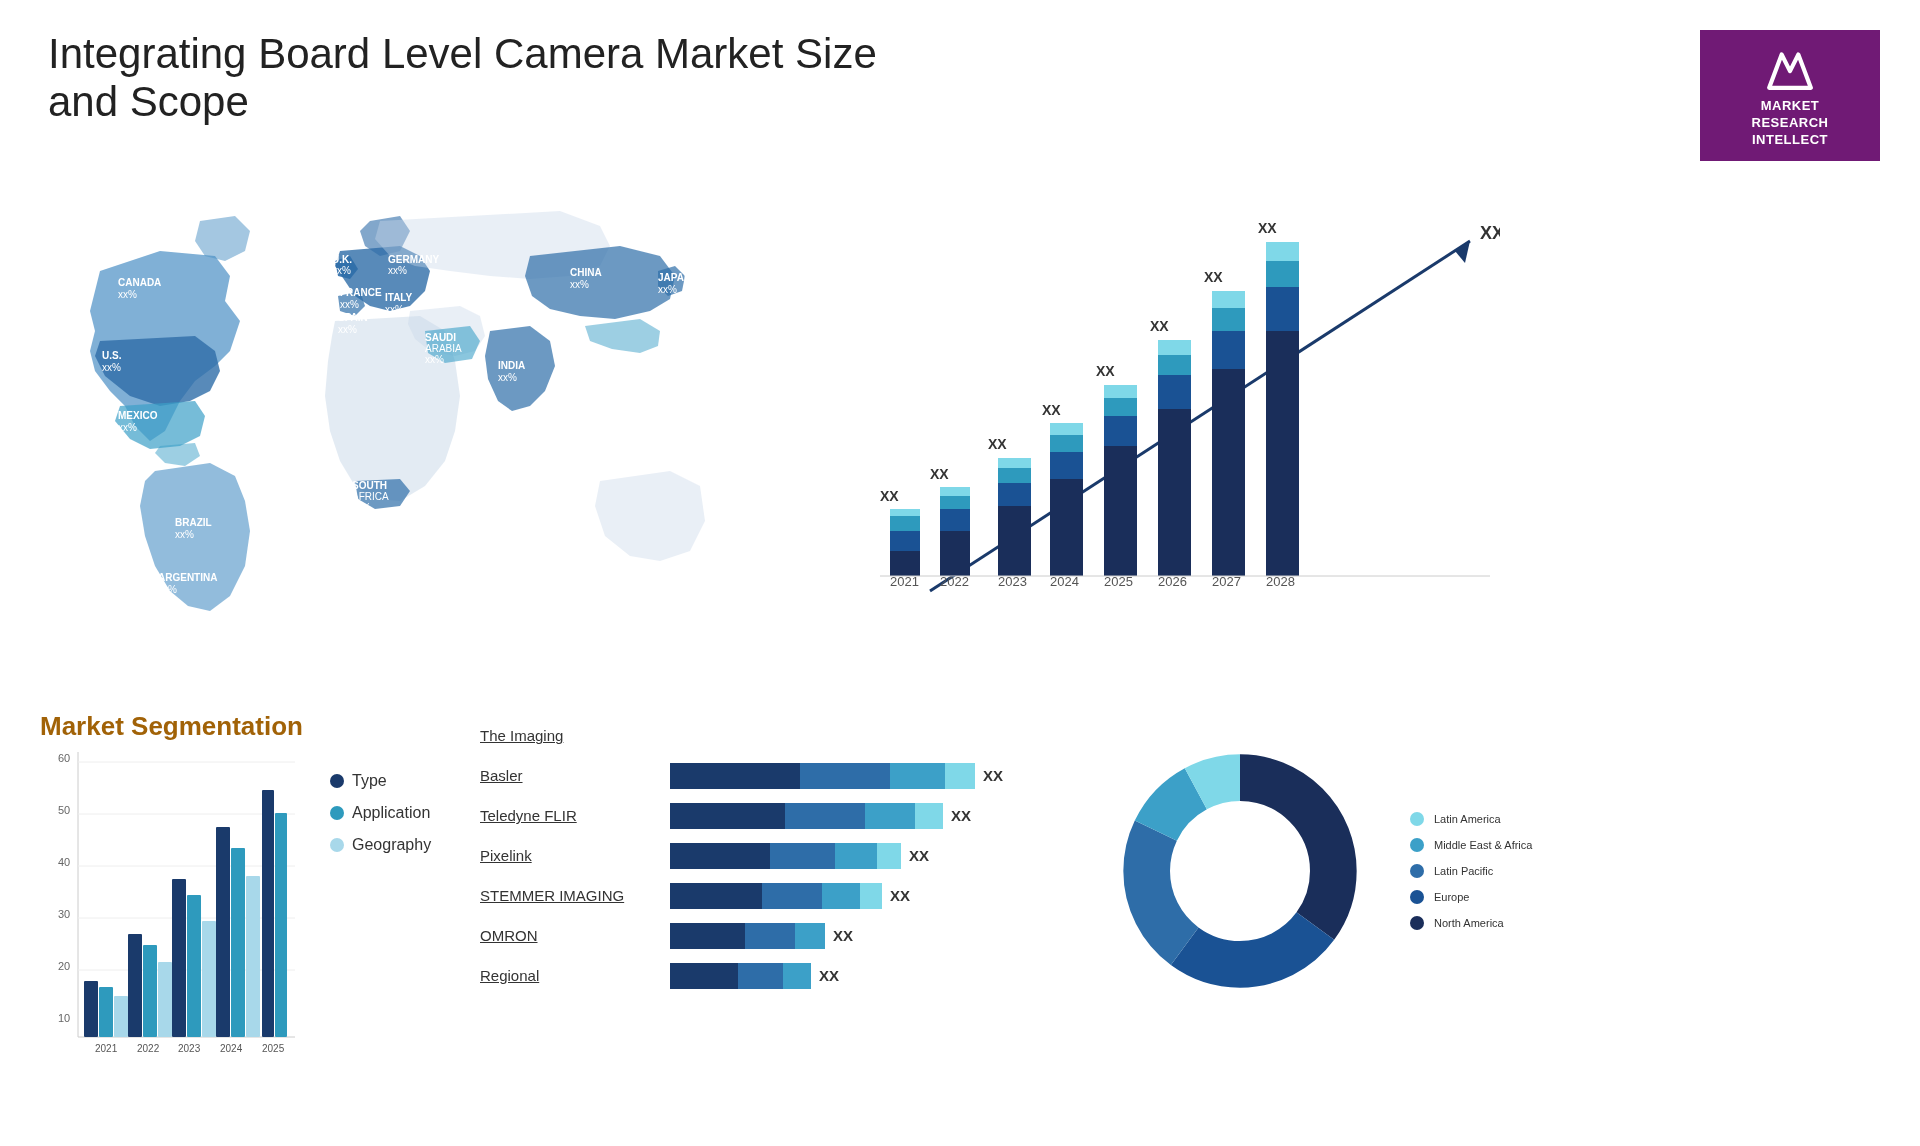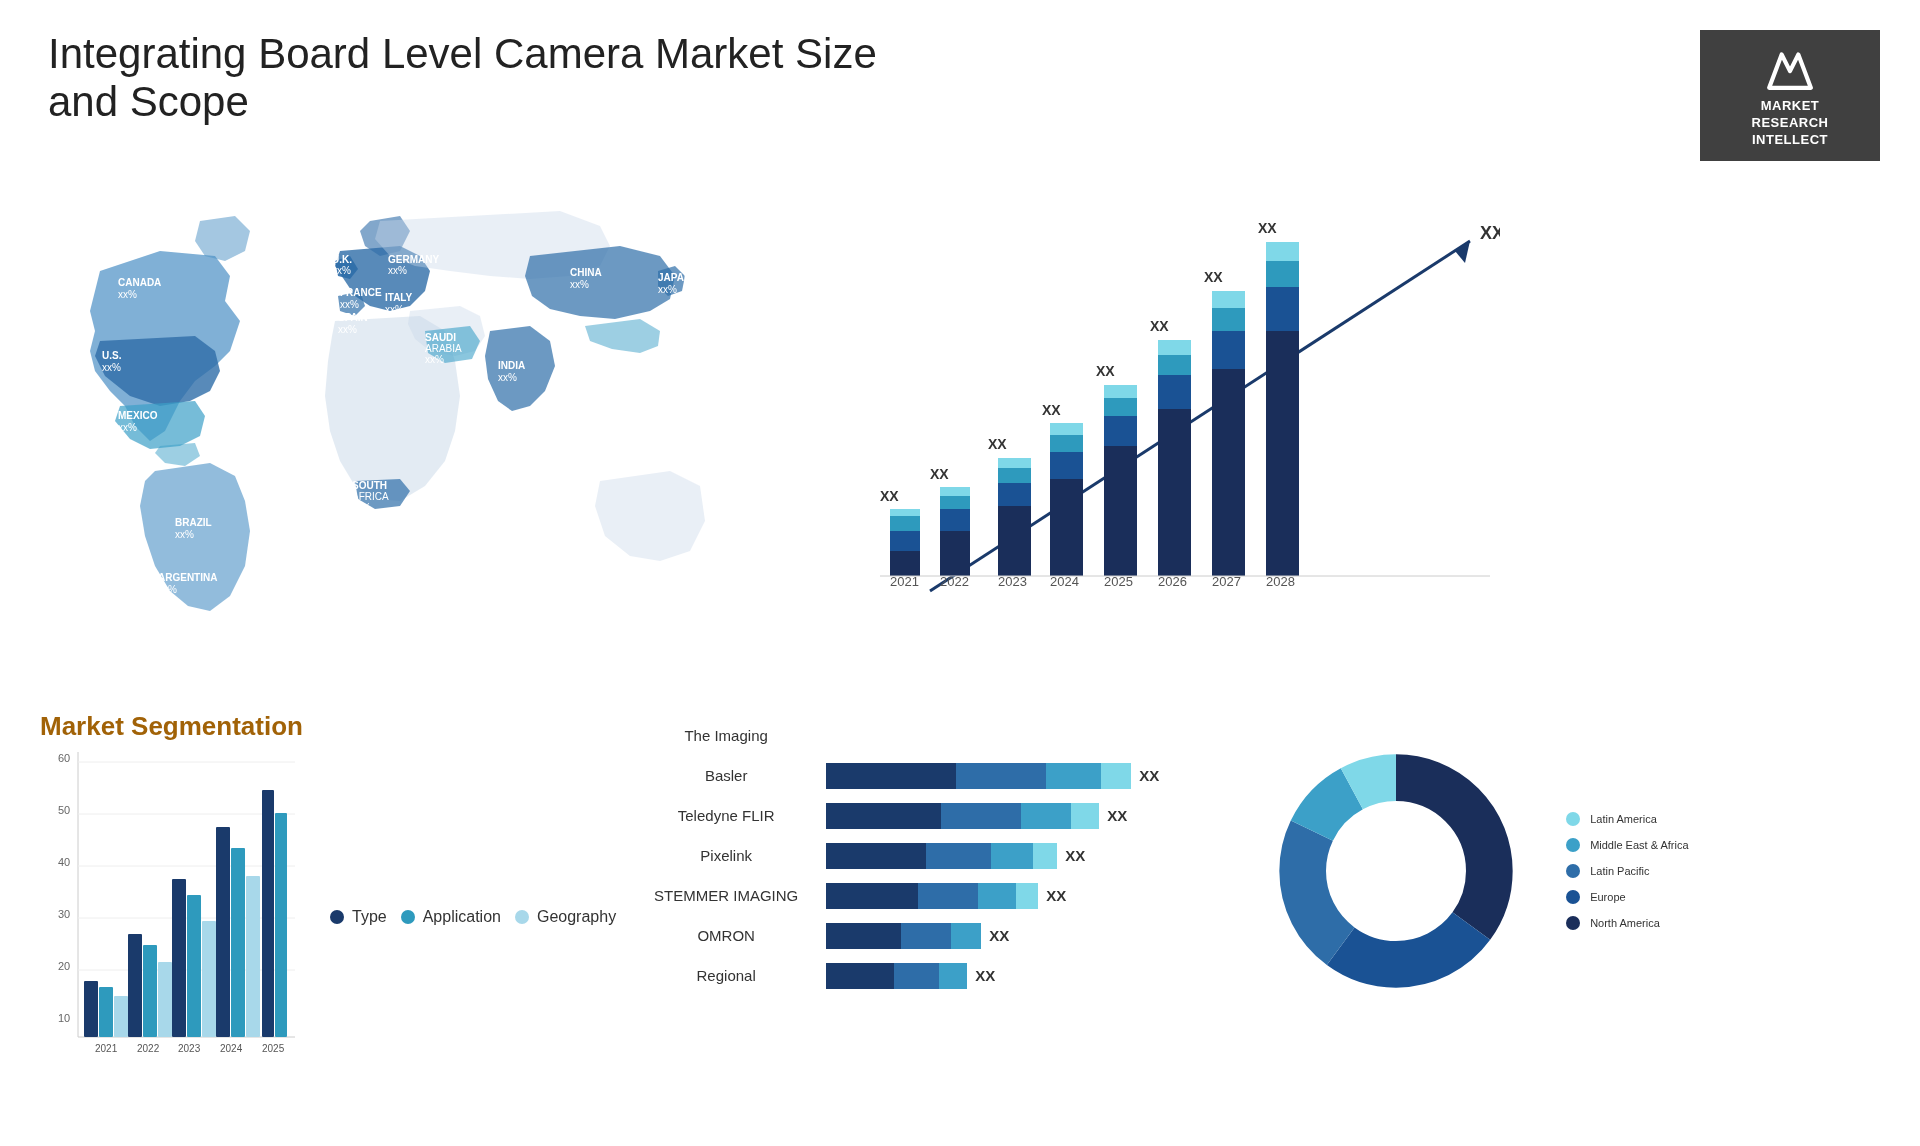--- a/index.html
+++ b/index.html
@@ -28,21 +28,21 @@
       font-size: 42px;
       font-weight: 400;
       color: #222;
       max-width: 900px;
       margin-left: 8px;
     }
     .logo-box {
       display: flex;
       flex-direction: column;
       align-items: center;
-      background: #404040;
+      background: #701a75;
       padding: 12px 18px;
       width: 180px;
       min-height: 100px;
       justify-content: center;
       position: relative;
     }
     .logo-icon {
       width: 50px;
       height: 50px;
       margin-bottom: 6px;
@@ -93,21 +93,21 @@
       font-size: 26px;
       font-weight: 700;
       color: #a16207;
     }
     .seg-chart-area {
       display: flex;
       gap: 30px;
     }
     .seg-legend {
       display: flex;
-      flex-direction: row;
+      flex-direction: column;
       gap: 14px;
       padding-top: 30px;
     }
     .legend-item {
       display: flex;
       align-items: center;
       gap: 8px;
       font-size: 16px;
       color: #333;
     }
@@ -129,22 +129,23 @@
     }
     .player-row {
       display: flex;
       align-items: center;
       gap: 10px;
     }
     .player-name {
       font-size: 15px;
       color: #333;
       width: 180px;
-      text-align: center;
+      text-align: left;
       flex-shrink: 0;
+      text-decoration: underline;
     }
     .player-bar-wrap {
       flex: 1;
       height: 30px;
       background: transparent;
       display: flex;
       align-items: center;
     }
     .player-bar-inner {
       height: 26px;

